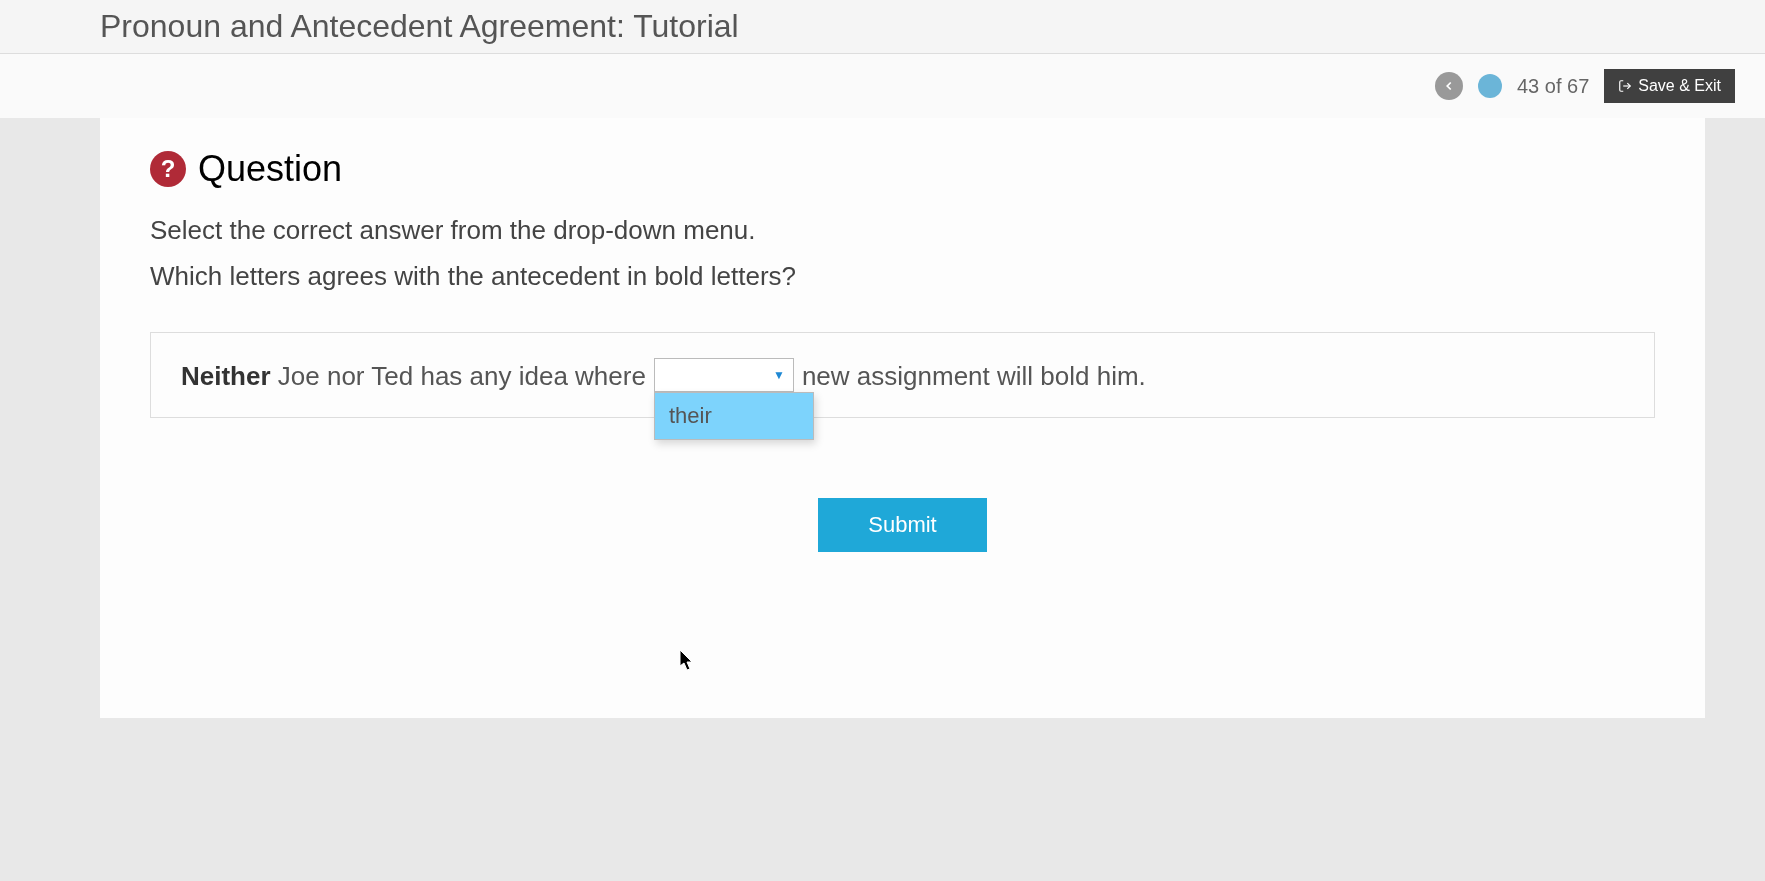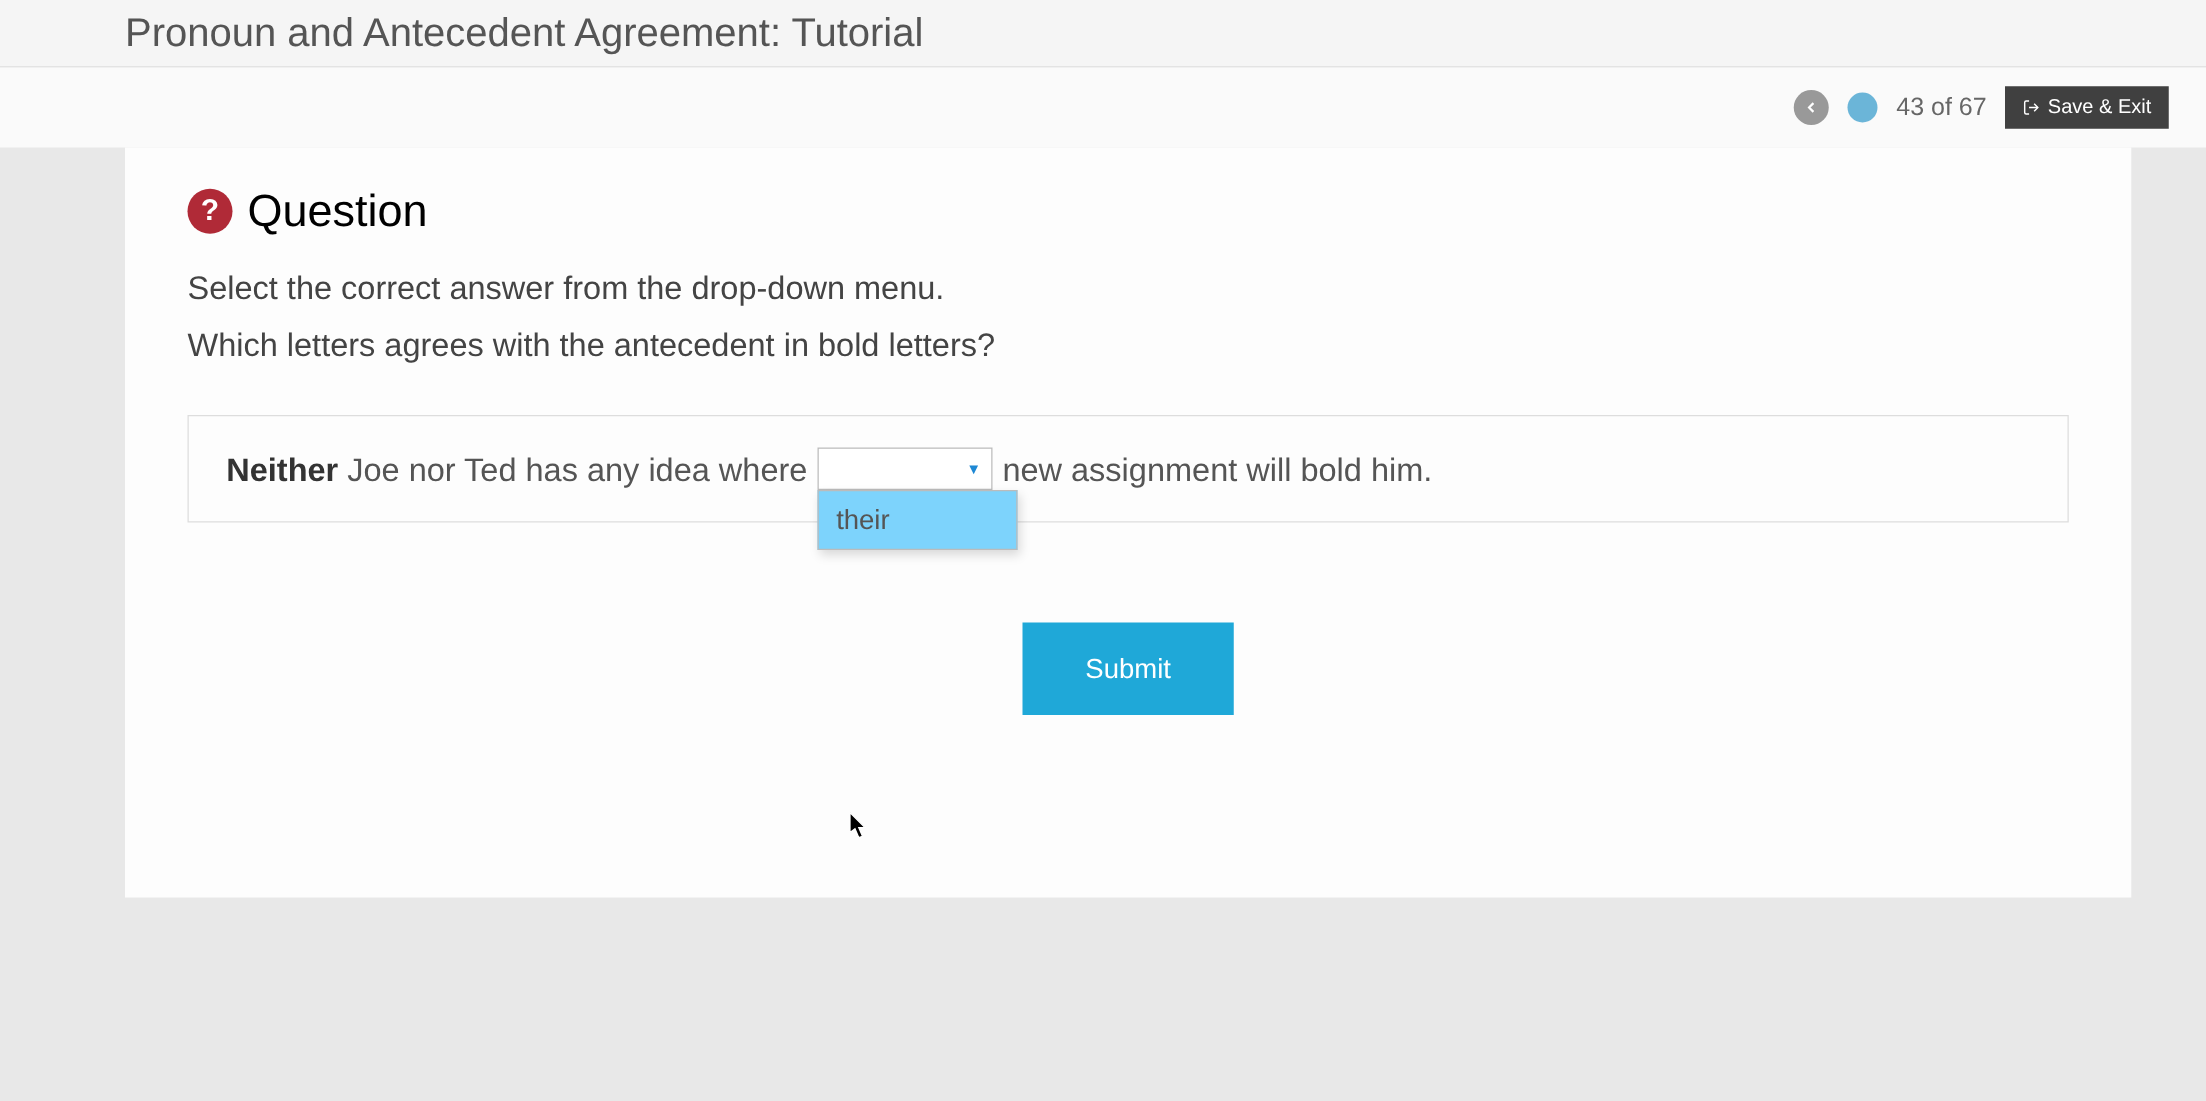--- a/index.html
+++ b/index.html
@@ -161,21 +161,21 @@
     }
     .submit-row {
       margin-top: 80px;
       display: flex;
       justify-content: center;
     }
     .submit-btn {
       background: #1fa8d8;
       color: white;
       border: none;
-      padding: 24px 50px;
+      padding: 14px 50px;
       font-size: 22px;
       font-weight: 500;
       cursor: pointer;
     }
     .cursor-icon {
       position: absolute;
       left: 680px;
       top: 650px;
       font-size: 20px;
       color: #000;

